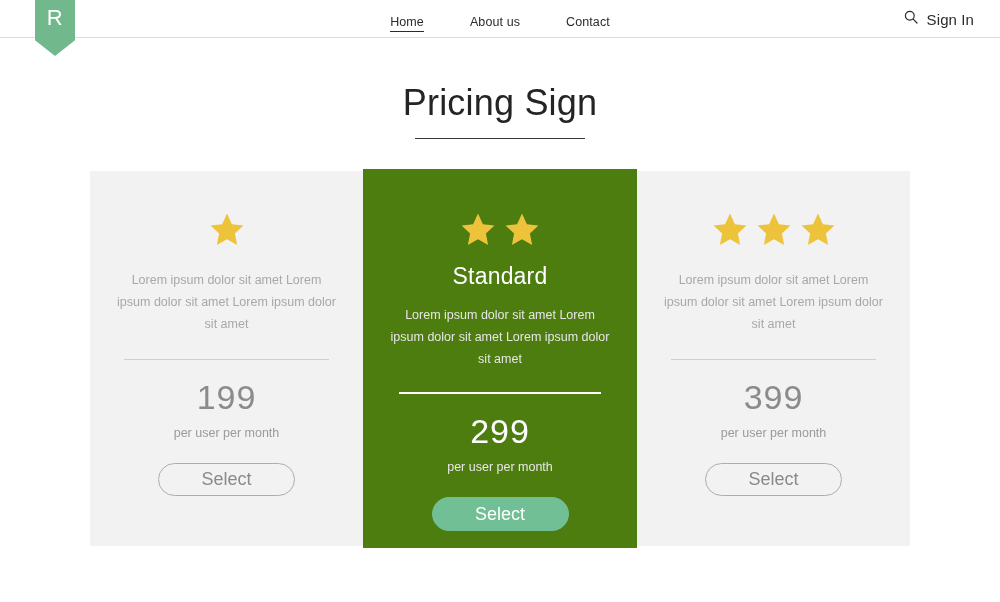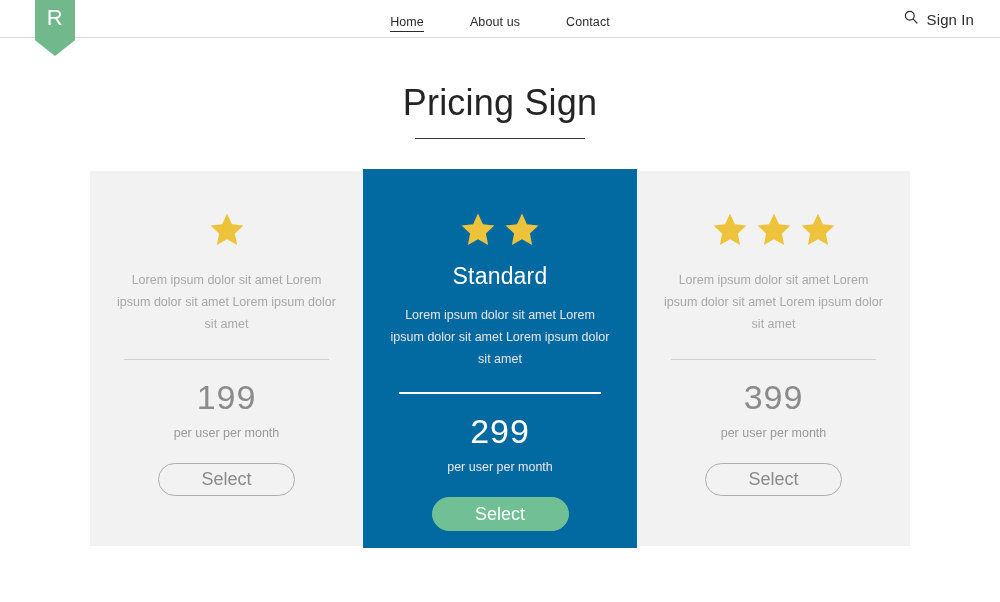--- a/index.html
+++ b/index.html
@@ -105,21 +105,21 @@
     width: 273px;
     padding: 34px 24px 0;
     text-align: center;
   }
   .card.light {
     background: #f2f2f2;
     height: 375px;
     margin-top: 2px;
   }
   .card.dark {
-    background: #0369a1;
+    background: #4d7c0f;
     height: 379px;
     margin-top: 0;
     padding-top: 36px;
     width: 274px;
   }
 
   .stars {
     display: flex;
     justify-content: center;
     align-items: center;

